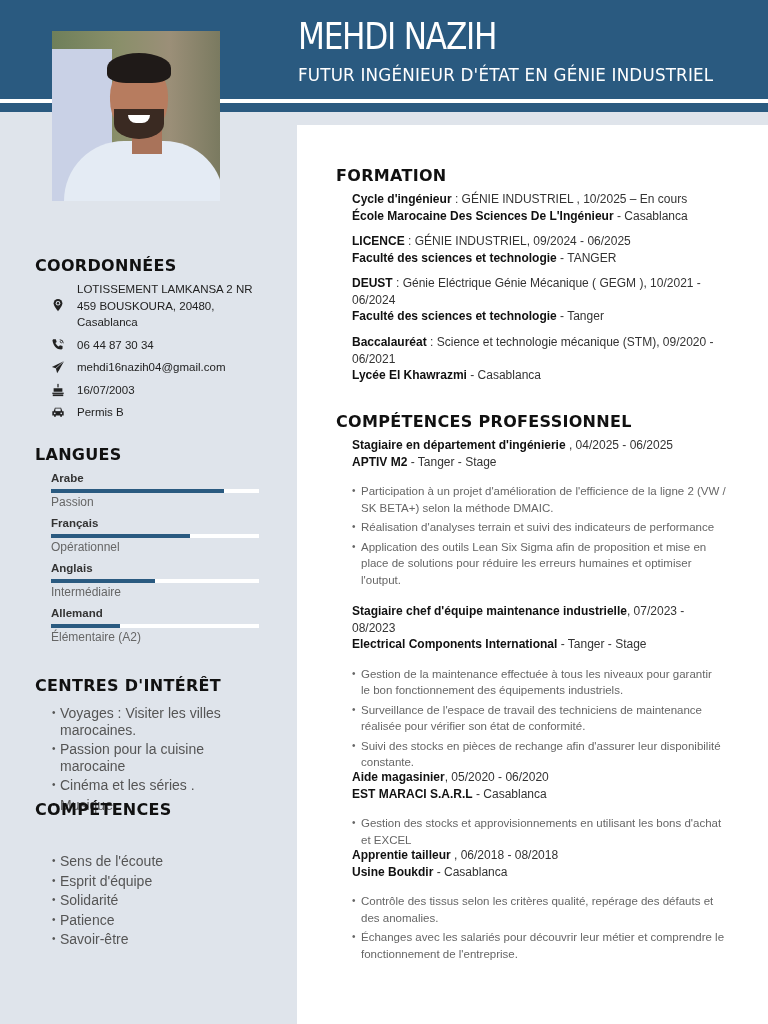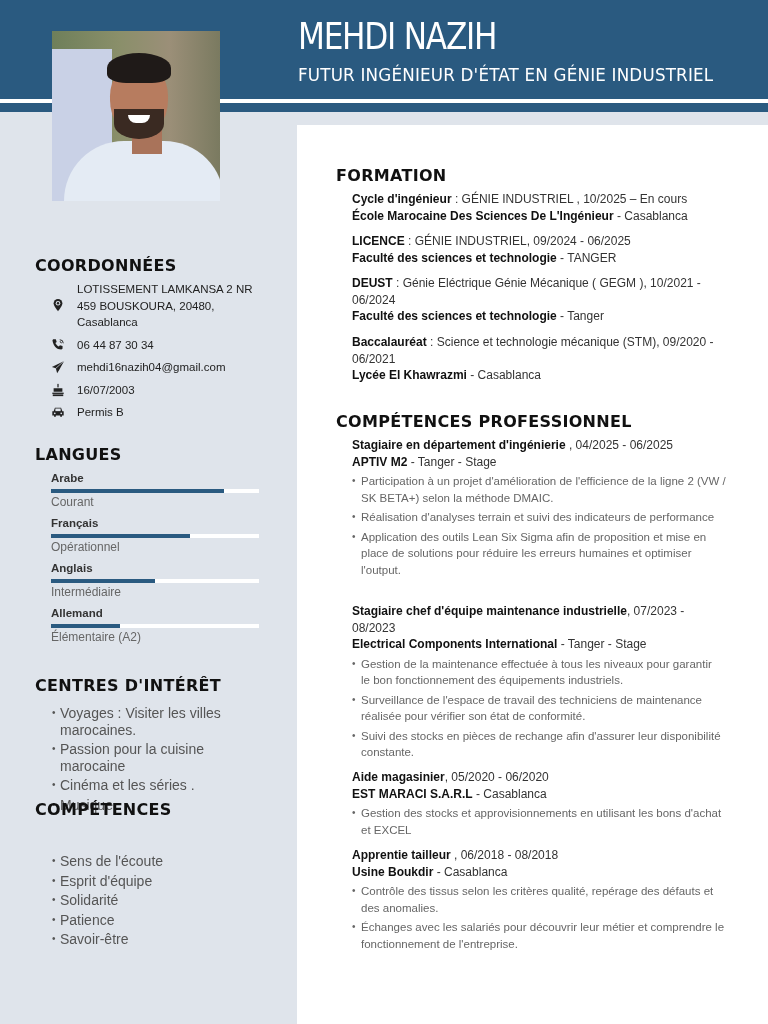--- a/index.html
+++ b/index.html
@@ -111,21 +111,21 @@
     font-size: 14px; color: #555; line-height: 16.5px; margin-bottom: 3px;
   }
   .bullet-list li::before {
     content: "•"; position: absolute; left: 0; top: 0; color: #555; font-size: 10px;
   }
 
   
   .entry { position: absolute; left: 352px; width: 380px; }
   .entry-line { font-size: 12px; color: #333; line-height: 16.5px; }
   .entry-line b { color: #111; font-weight: bold; }
-  .exp-bullets { list-style: none; margin-top: 3px; }
+  .exp-bullets { list-style: none; margin-top: 13px; }
   .exp-bullets li {
     position: relative; padding-left: 9px;
     font-size: 11.5px; color: #666; line-height: 16.5px; margin-bottom: 3px;
   }
   .exp-bullets li::before {
     content: "•"; position: absolute; left: 0; top: 0; font-size: 10px; color: #666;
   }
 </style>
 </head>
 <body>
@@ -202,21 +202,21 @@
   </div>
 </div>
 
 <div class="section-title" style="left:35px; top:445px;">LANGUES</div>
 <div class="lang-list">
   <div class="lang-item">
     <div class="lang-name">Arabe</div>
     <div class="lang-bar">
         <div class="lang-fill" style="width:83%;"></div>
       </div>
-    <div class="lang-level">Courant</div>
+    <div class="lang-level">Passion</div>
   </div>
   <div class="lang-item">
     <div class="lang-name">Français</div>
     <div class="lang-bar">
         <div class="lang-fill" style="width:67%;"></div>
       </div>
     <div class="lang-level">Opérationnel</div>
   </div>
   <div class="lang-item">
     <div class="lang-name">Anglais</div>

